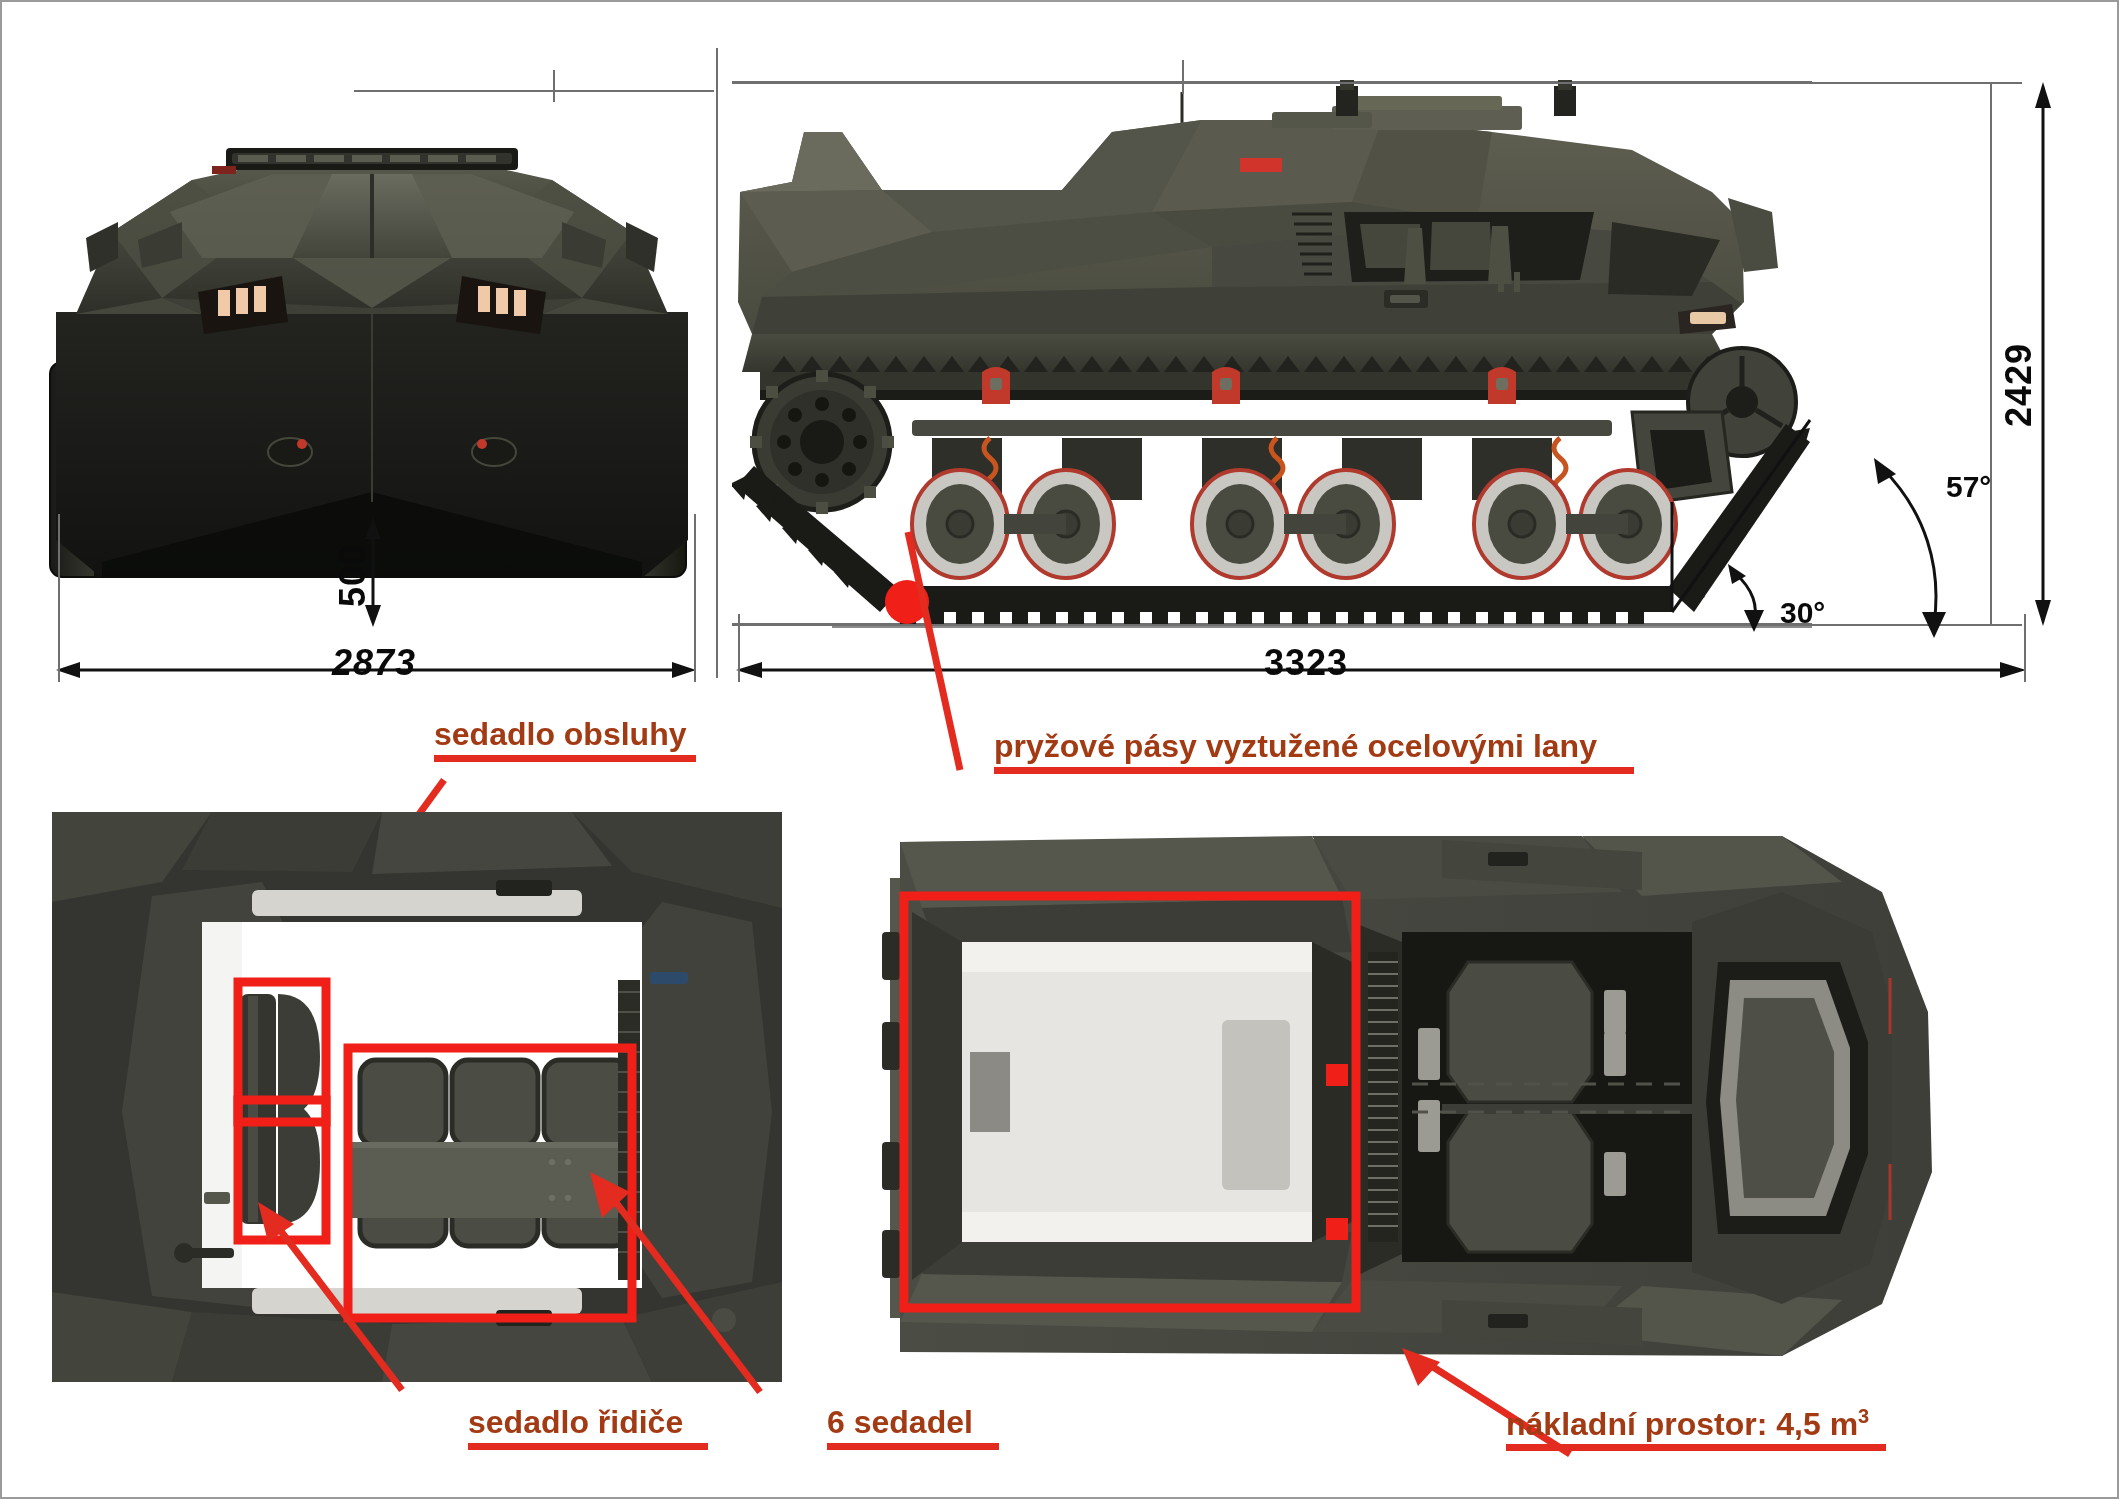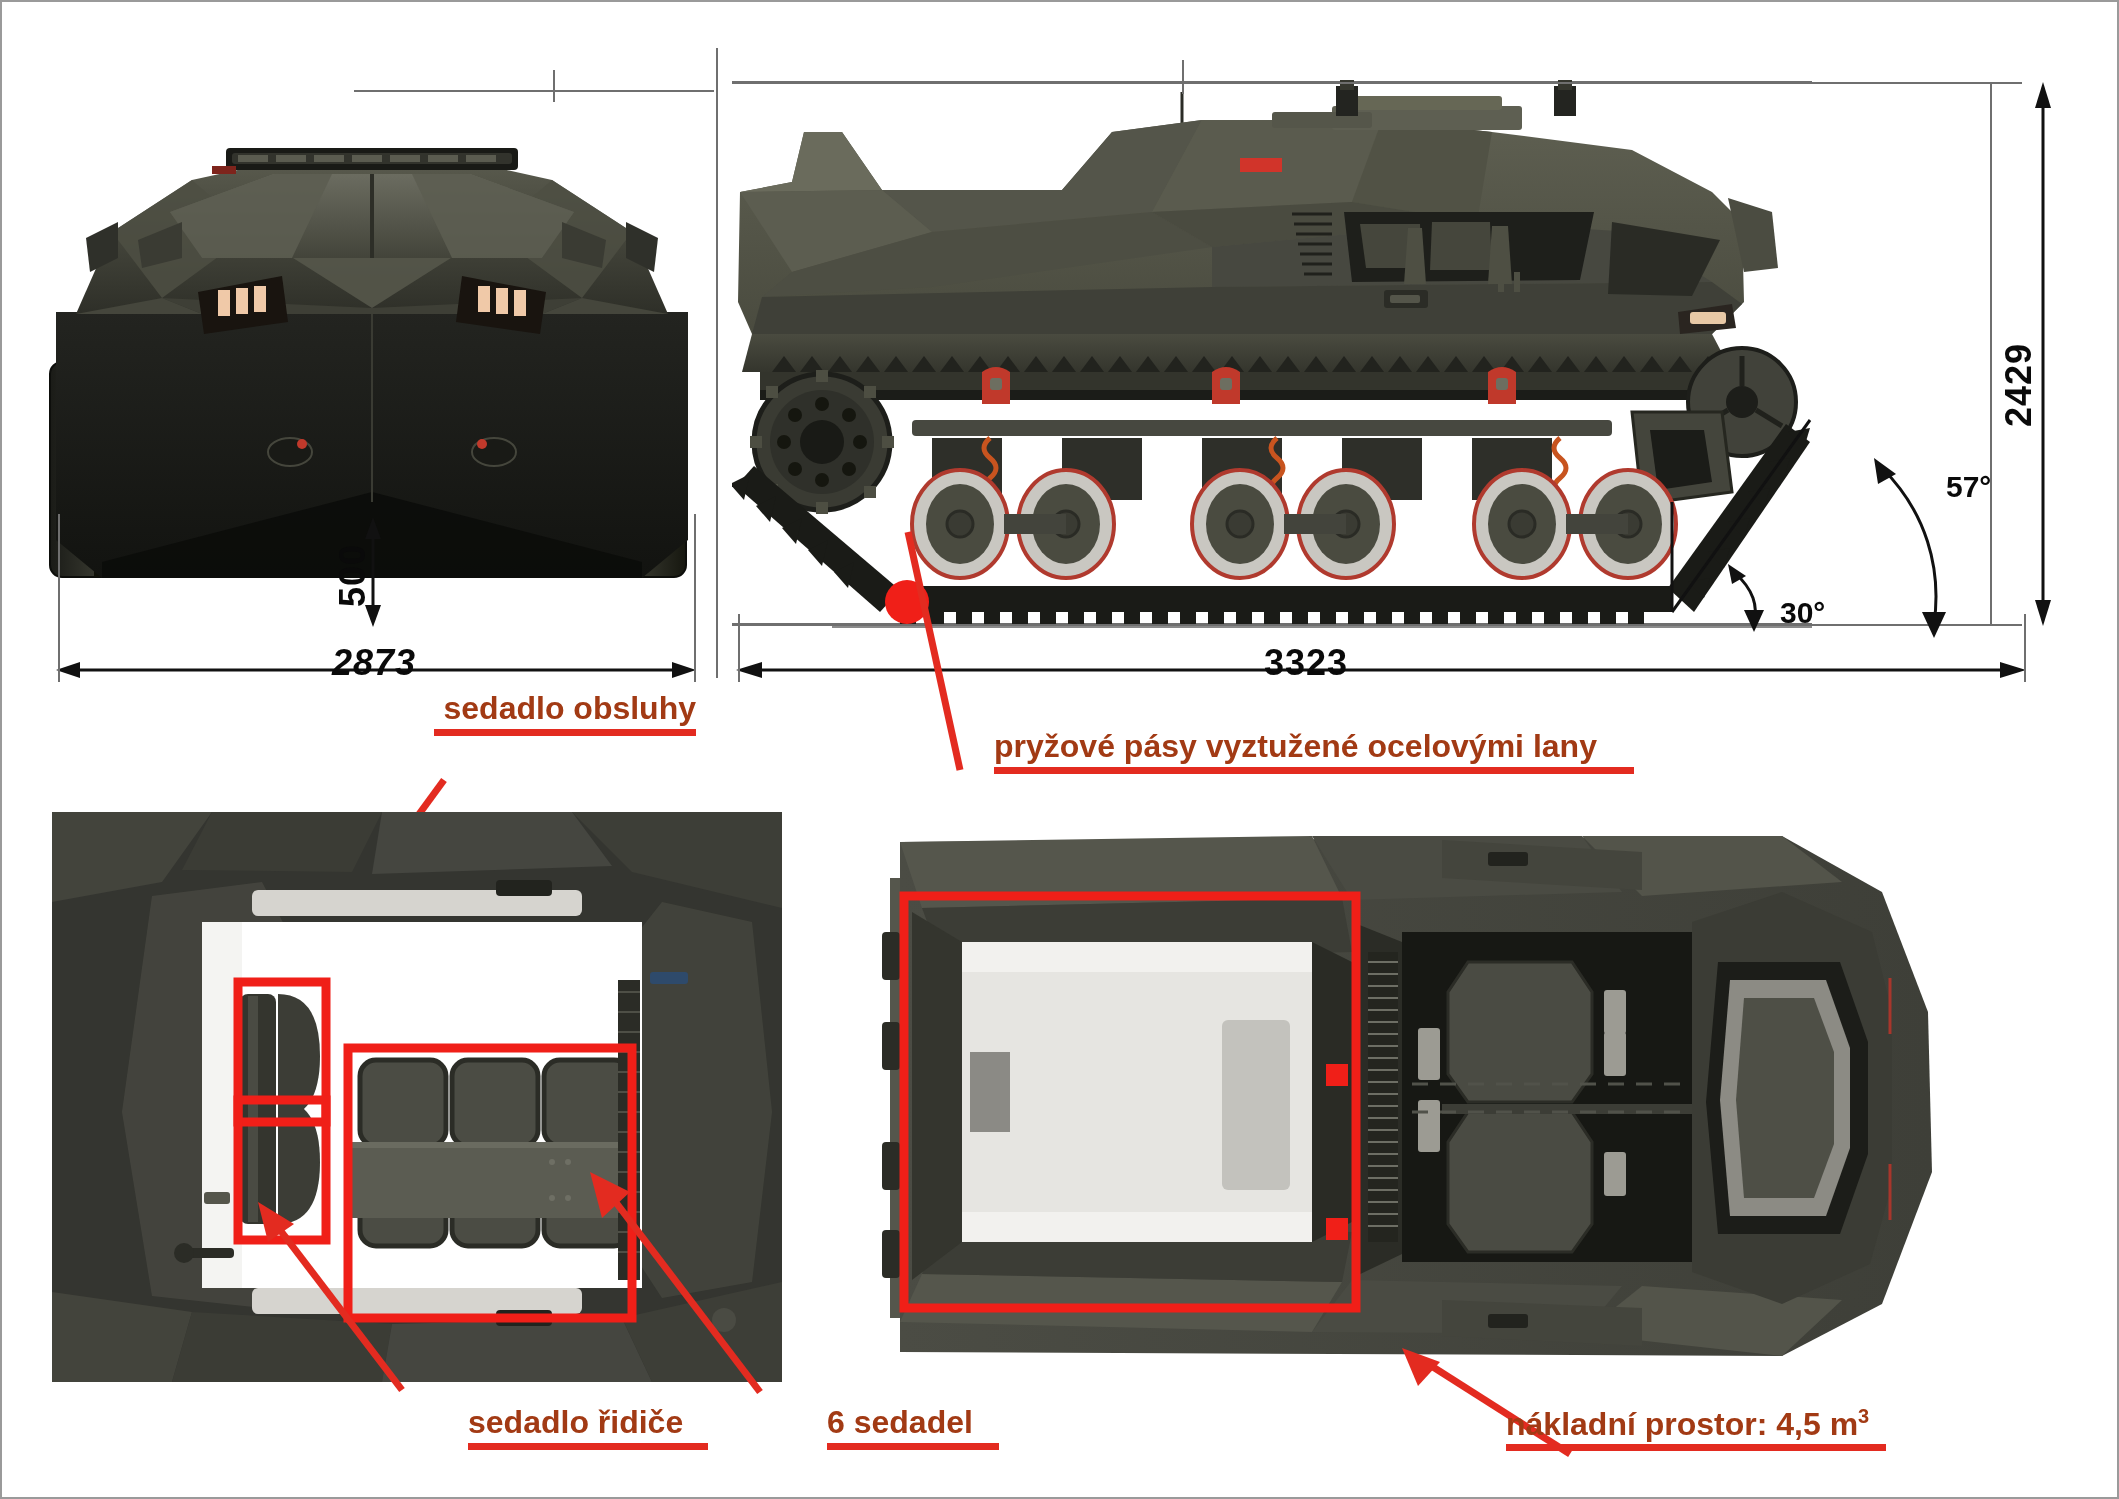--- a/index.html
+++ b/index.html
@@ -521,21 +521,21 @@
   <div class="abs" style="left:900px;top:520px;width:180px;height:260px;">
     <svg width="180" height="260" viewBox="0 0 180 260">
       <path d="M6,10 L58,248" stroke="#e32b20" stroke-width="7" fill="none"></path>
     </svg>
   </div>
   <div class="abs callout" style="left:992px;top:728px;">
     <span>pryžové pásy vyztužené ocelovými lany</span>
     <span class="rule" style="width:640px;"></span>
   </div>
 
-  <div class="abs callout" style="left:432px;top:690px;text-align:right;">
+  <div class="abs callout" style="left:432px;top:716px;">
     <span>sedadlo obsluhy</span>
     <span class="rule" style="width:262px;"></span>
   </div>
   <div class="abs" style="left:320px;top:772px;width:130px;height:170px;">
     <svg width="130" height="170" viewBox="0 0 130 170">
       <path d="M122,6 L24,140" stroke="#e32b20" stroke-width="7" fill="none"></path>
       <polygon points="8,164 20,118 52,140" fill="#e32b20"></polygon>
     </svg>
   </div>
 

